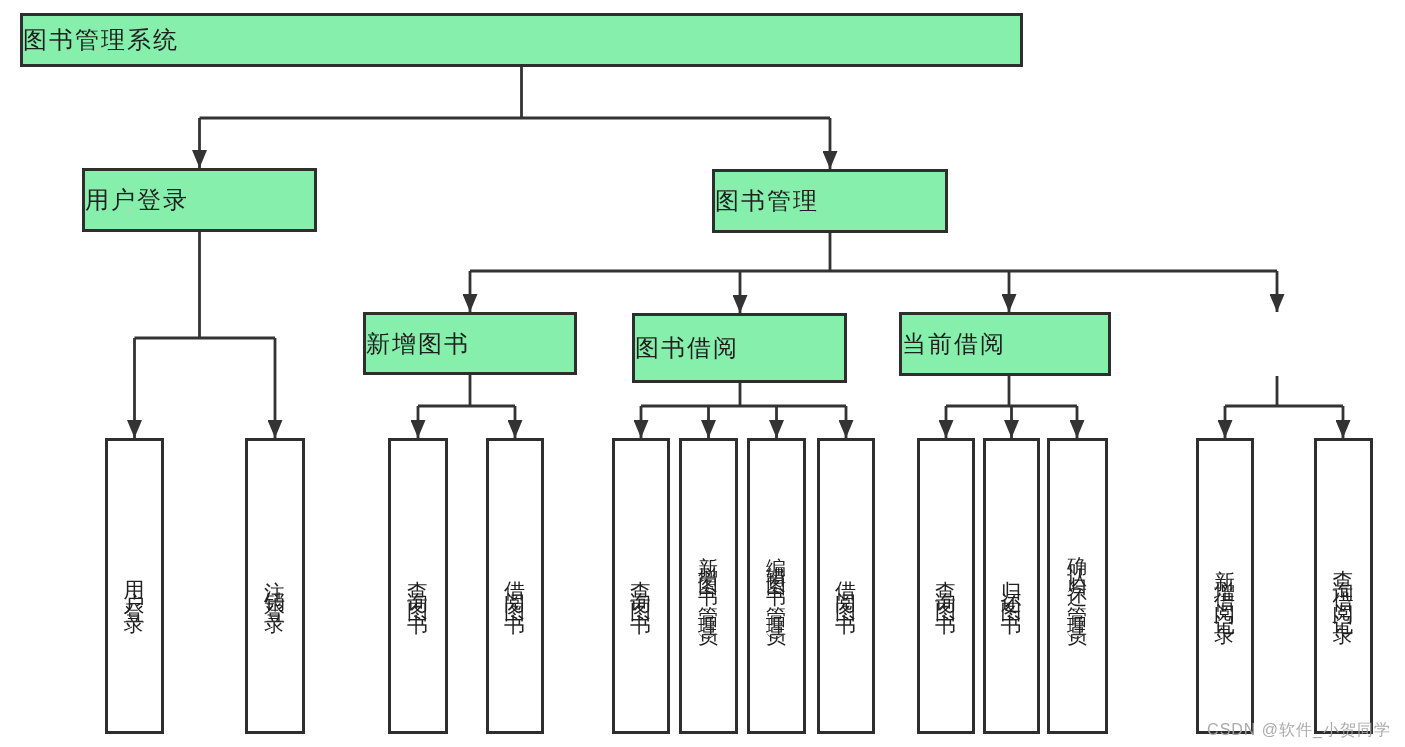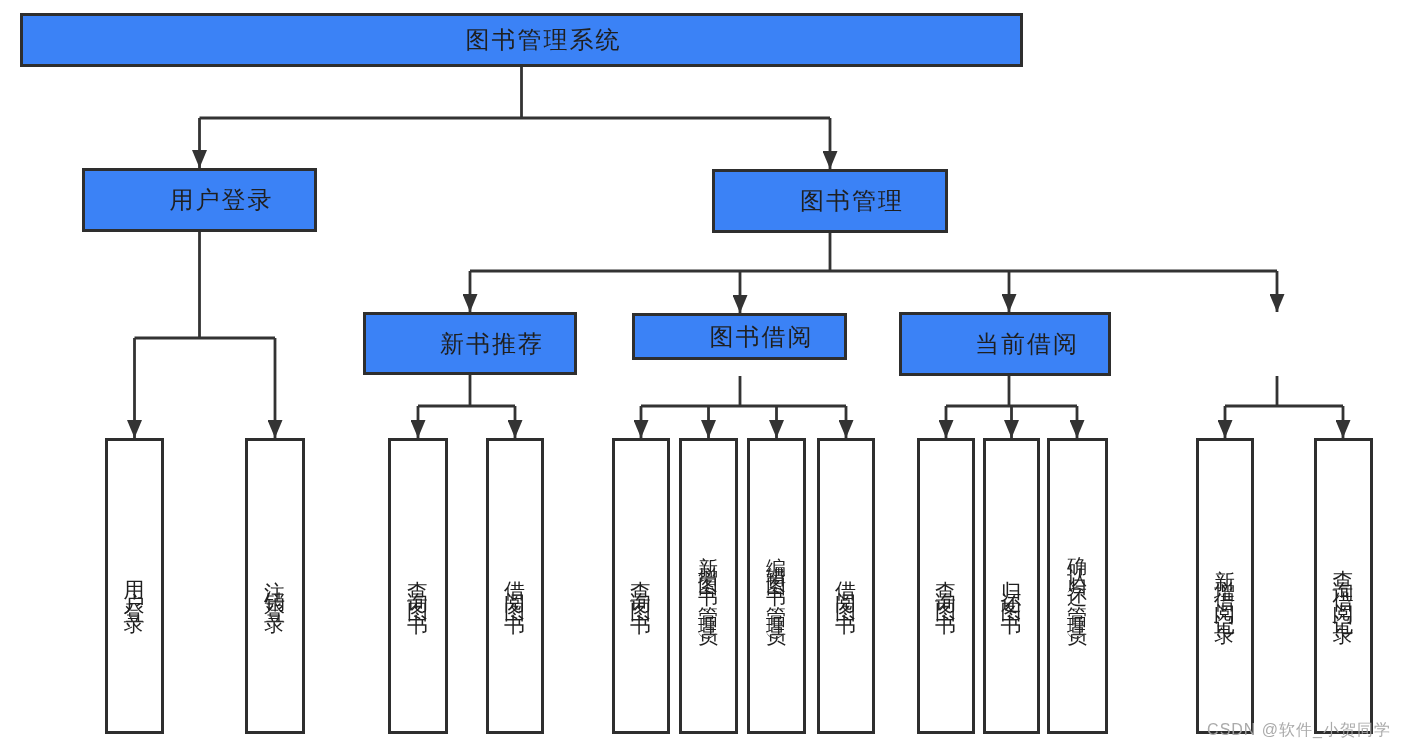--- a/index.html
+++ b/index.html
@@ -15,28 +15,27 @@
   .wires {
     position: absolute;
     left: 0; top: 0;
     width: 1405px; height: 747px;
   }
   .wires line { stroke: #333333; stroke-width: 2.8; }
   .node {
     position: absolute;
     box-sizing: border-box;
     border: 3px solid #2e2e2e;
-    background: #3b82f6;
+    background: #86efac;
     display: flex;
     align-items: center;
-    justify-content: center;
+    justify-content: flex-start;
     font-size: 24px;
     letter-spacing: 2px;
     white-space: nowrap;
-    padding-left: 44px;
   }
   .vnode {
     position: absolute;
     box-sizing: border-box;
     border: 3px solid #2e2e2e;
     background: #ffffff;
     display: flex;
     align-items: center;
     justify-content: center;
     top: 438px;
@@ -133,23 +132,23 @@
   </div>
 
   <div class="node" style="left:82px; top:168px; width:235px; height:64px;">
     <span>用户登录</span>
   </div>
   <div class="node" style="left:712px; top:169px; width:236px; height:64px;">
     <span>图书管理</span>
   </div>
 
   <div class="node" style="left:363px; top:312px; width:214px; height:63px;">
-    <span>新书推荐</span>
+    <span>新增图书</span>
   </div>
-  <div class="node" style="left:632px; top:313px; width:215px; height:47px;">
+  <div class="node" style="left:632px; top:313px; width:215px; height:70px;">
     <span>图书借阅</span>
   </div>
   <div class="node" style="left:899px; top:312px; width:212px; height:64px;">
     <span>当前借阅</span>
   </div>
 
   <div class="vnode" style="left:105px; width:59px;">
     <span>用户登录</span>
   </div>
   <div class="vnode" style="left:245px; width:60px;">

